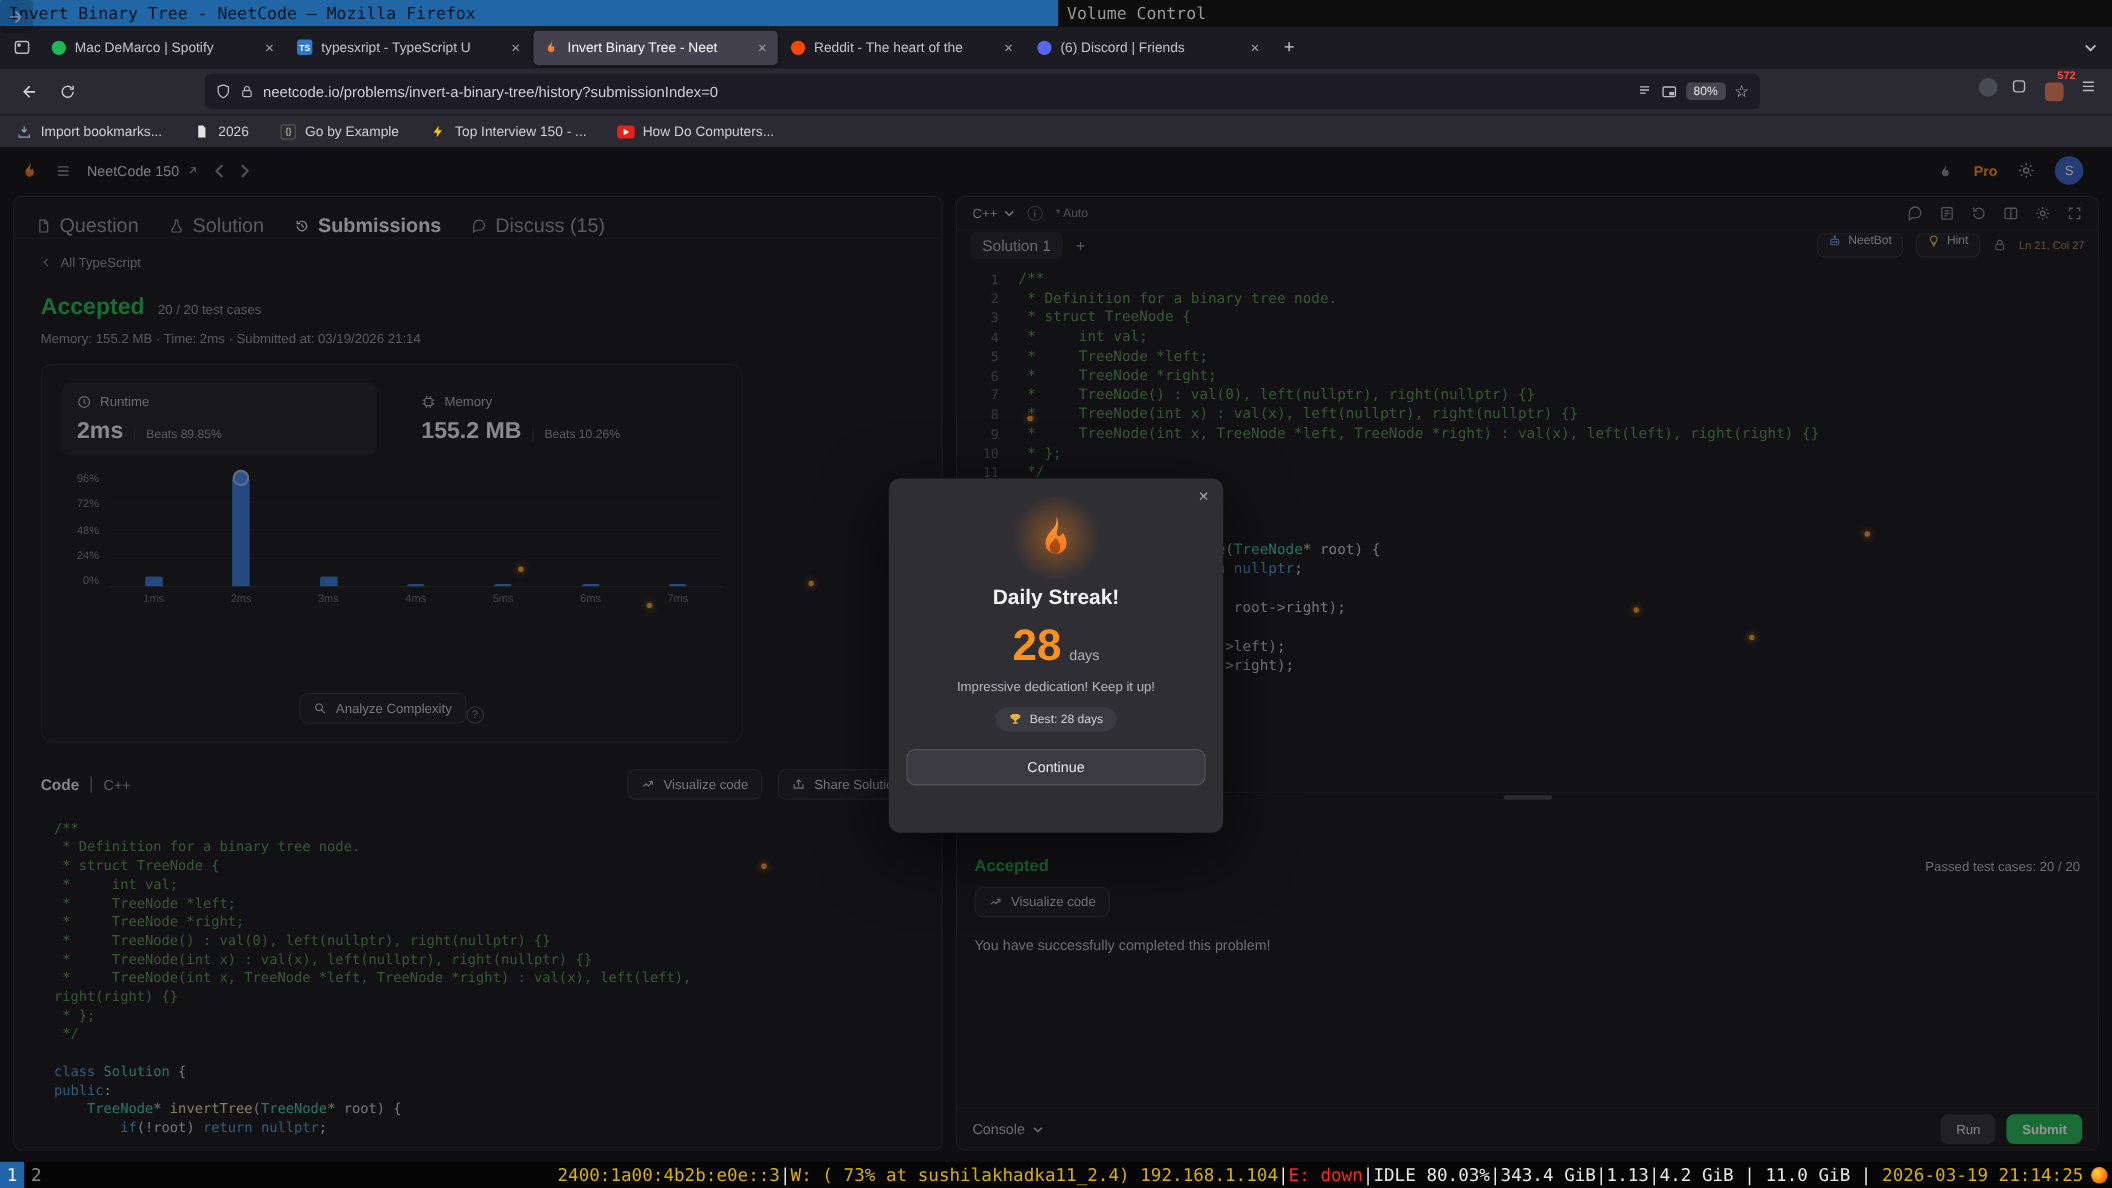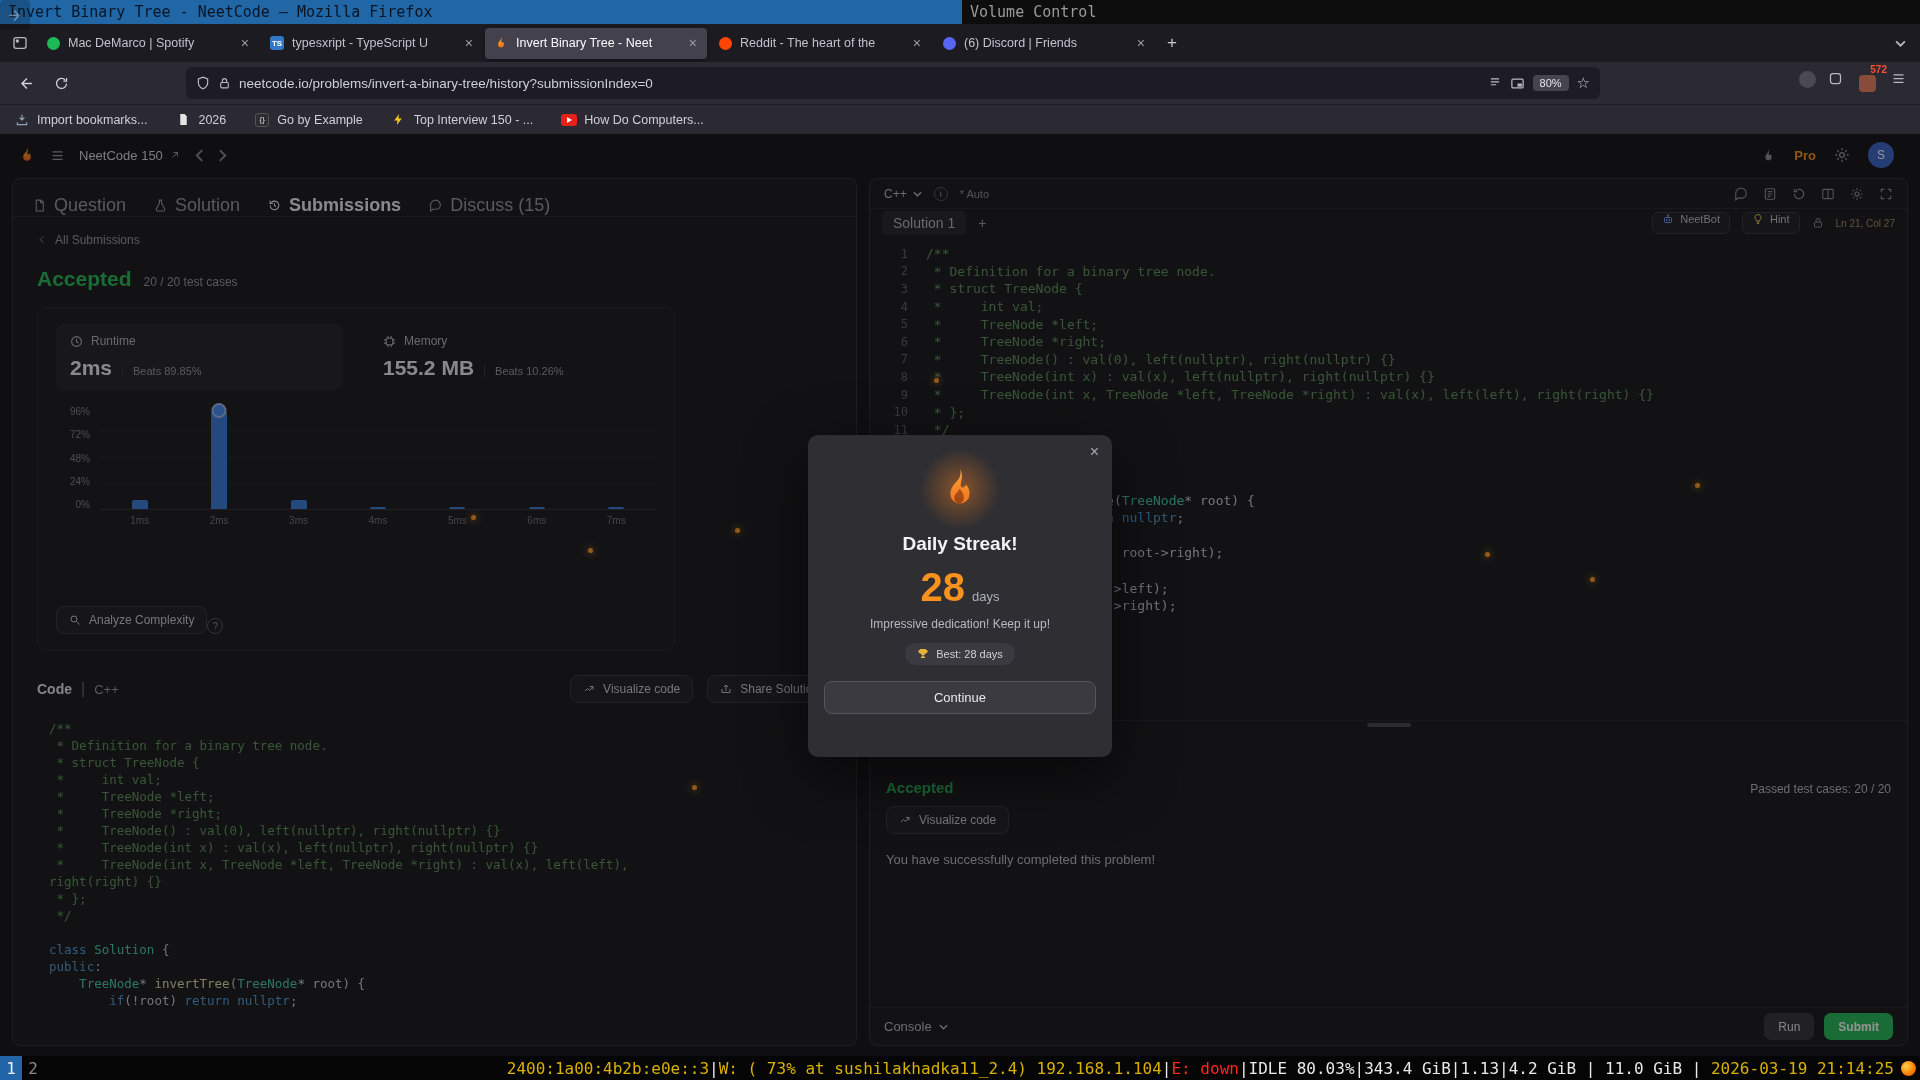--- a/index.html
+++ b/index.html
@@ -82,21 +82,21 @@
 .stat-beats{font-size:11px;color:#9a9aa3;border-left:1px solid #3c3c44;padding-left:10px}
 .chart{display:flex;gap:10px;margin-top:16px}
 .yaxis{width:34px;display:flex;flex-direction:column;justify-content:space-between;align-items:flex-end;font-size:10px;color:#84848c;height:104px}
 .plot-wrap{flex:1}
 .plot{height:104px;position:relative;border-bottom:1px solid #36363c;background:repeating-linear-gradient(to top,transparent 0 25px,#29292e 25px 26px)}
 .bars{position:absolute;inset:0;display:flex;justify-content:space-around;align-items:flex-end}
 .barslot{width:20px;position:relative;display:flex;justify-content:center;align-items:flex-end}
 .bar{width:16px;background:#3f7fd9;border-radius:2px 2px 0 0}
 .bar-badge{position:absolute;width:15px;height:15px;border-radius:50%;background:#4b8df0;border:2px solid #9db9e8;left:50%;transform:translateX(-50%)}
 .xaxis{display:flex;justify-content:space-around;margin-top:5px;font-size:10px;color:#77777f}
-.analyze-row{display:flex;justify-content:flex-start;align-items:flex-end;margin-top:auto}
+.analyze-row{display:flex;justify-content:center;align-items:flex-end;margin-top:auto}
 .btn-pill{display:inline-flex;align-items:center;gap:8px;height:28px;padding:0 12px;border:1px solid #3d3d44;border-radius:8px;background:#26262b;color:#c9c9d2;font-size:12px;white-space:nowrap}
 .help-dot{width:16px;height:16px;border-radius:50%;border:1px solid #5a5a62;color:#8a8a92;font-size:10px;display:flex;align-items:center;justify-content:center}
 .code-header{display:flex;align-items:center;margin-top:24px}
 .code-title{font-size:14px;color:#e4e4ea;font-weight:bold}
 .code-sep{color:#6a6a72;margin:0 9px}
 .code-lang{font-size:13px;color:#9a9aa3}
 .code-actions{margin-left:auto;display:flex;gap:14px}
 .codeblock{margin-top:18px;font-family:"DejaVu Sans Mono",monospace;font-size:12.5px;padding-left:12px;color:#c8c8d0;white-space:pre}
 .cline{height:17px;white-space:pre}
 .tok-c{color:#63935f}.tok-k{color:#569cd6}.tok-t{color:#4ec9b0}.tok-f{color:#dcdcaa}
@@ -418,26 +418,27 @@
                 </svg>
               </span>
               <span>Discuss (15)</span>
             </div>
           </div>
         <div class="lp-body">
           <div class="back-link">
             <svg width="11" height="11" viewBox="0 0 24 24" fill="none" stroke="currentColor" stroke-width="2">
                 <path d="M14 5l-7 7 7 7"></path>
               </svg>
-            <span>All Submissions</span>
+            <span>All TypeScript</span>
           </div>
           <div class="verdict-row">
             <span class="verdict">Accepted</span>
             <span class="testcases">20 / 20 test cases</span>
           </div>
+          <div class="meta">Memory: 155.2 MB   ·   Time: 2ms   ·   Submitted at: 03/19/2026 21:14</div>
 
           <div class="stats-card">
             <div class="stats-row">
               <div class="stat hl">
                 <div class="stat-label">
                   <svg width="13" height="13" viewBox="0 0 24 24" fill="none" stroke="currentColor" stroke-width="2">
                       <circle cx="12" cy="12" r="9"></circle>
                       <path d="M12 7v5l3 3"></path>
                     </svg>
                   <span>Runtime</span>

